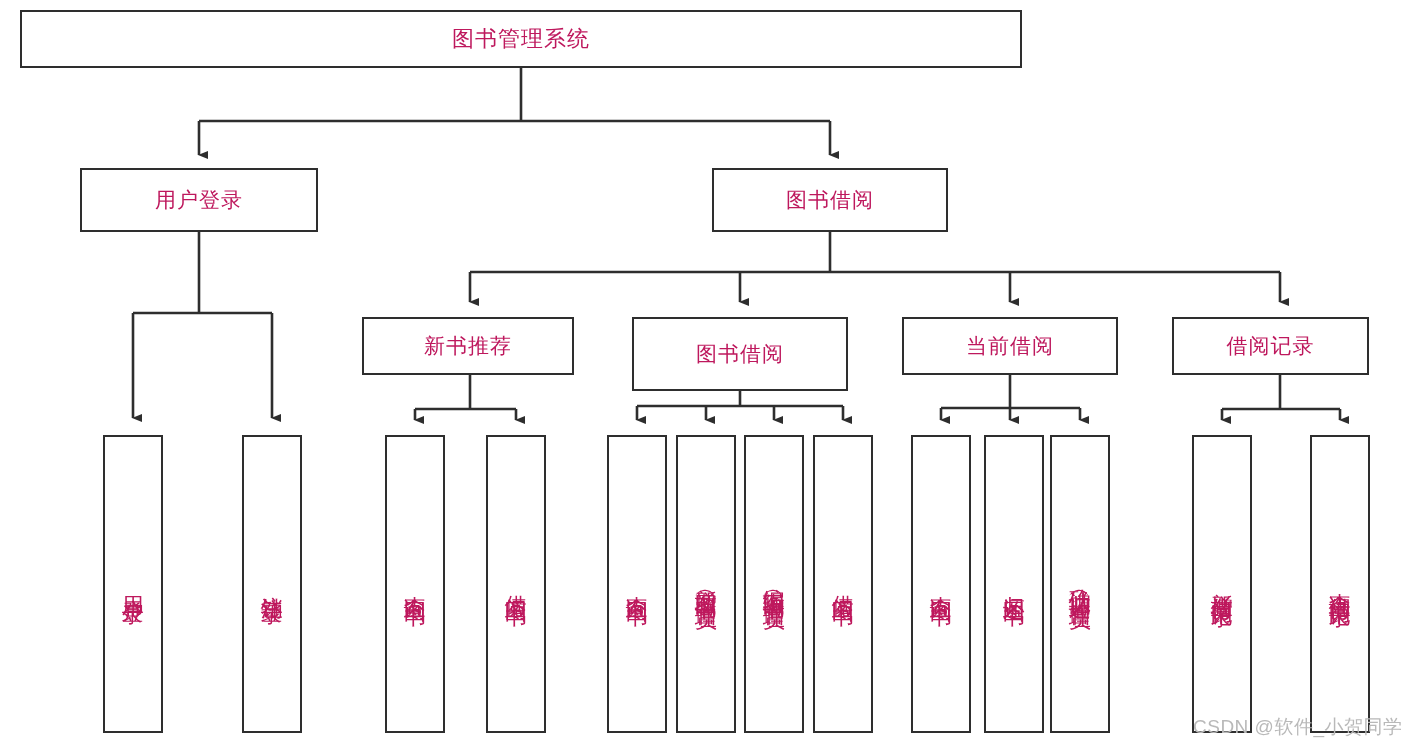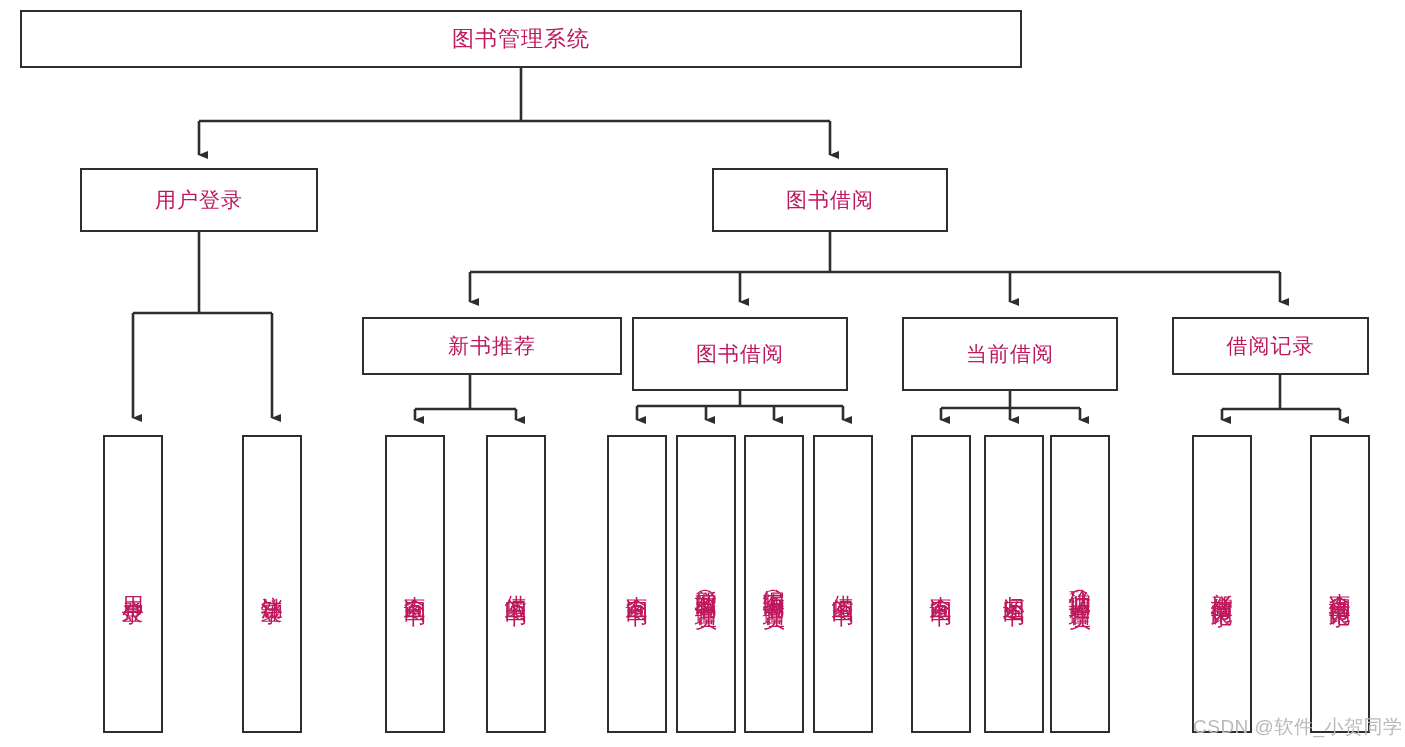--- a/index.html
+++ b/index.html
@@ -137,27 +137,27 @@
     <span>图书管理系统</span>
   </div>
 
   <div class="node-box horizontal" style="left:80px; top:168px; width:238px; height:64px;">
     <span>用户登录</span>
   </div>
   <div class="node-box horizontal" style="left:712px; top:168px; width:236px; height:64px;">
     <span>图书借阅</span>
   </div>
 
-  <div class="node-box horizontal" style="left:362px; top:317px; width:260px; height:58px;align-items:center;">
+  <div class="node-box horizontal" style="left:362px; top:317px; width:212px; height:58px;align-items:center;">
     <span>新书推荐</span>
   </div>
   <div class="node-box horizontal" style="left:632px; top:317px; width:216px; height:74px;">
     <span>图书借阅</span>
   </div>
-  <div class="node-box horizontal" style="left:902px; top:317px; width:216px; height:74px;">
+  <div class="node-box horizontal" style="left:902px; top:317px; width:216px; height:58px;">
     <span>当前借阅</span>
   </div>
   <div class="node-box horizontal" style="left:1172px; top:317px; width:197px; height:58px;">
     <span>借阅记录</span>
   </div>
 
   <div class="node-box vertical" style="left:103px; top:435px; width:60px; height:298px;">
     <span>用户登录</span>
   </div>
   <div class="node-box vertical" style="left:242px; top:435px; width:60px; height:298px;">

